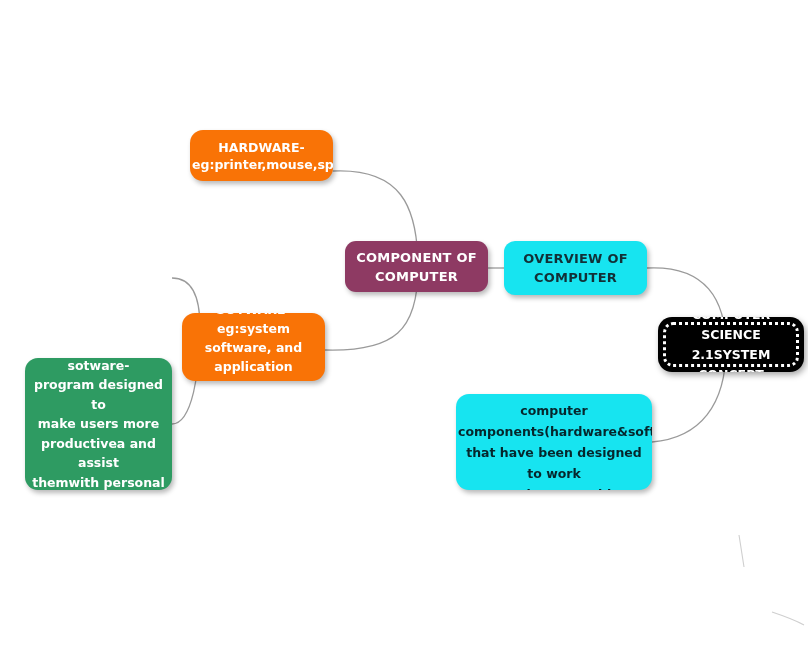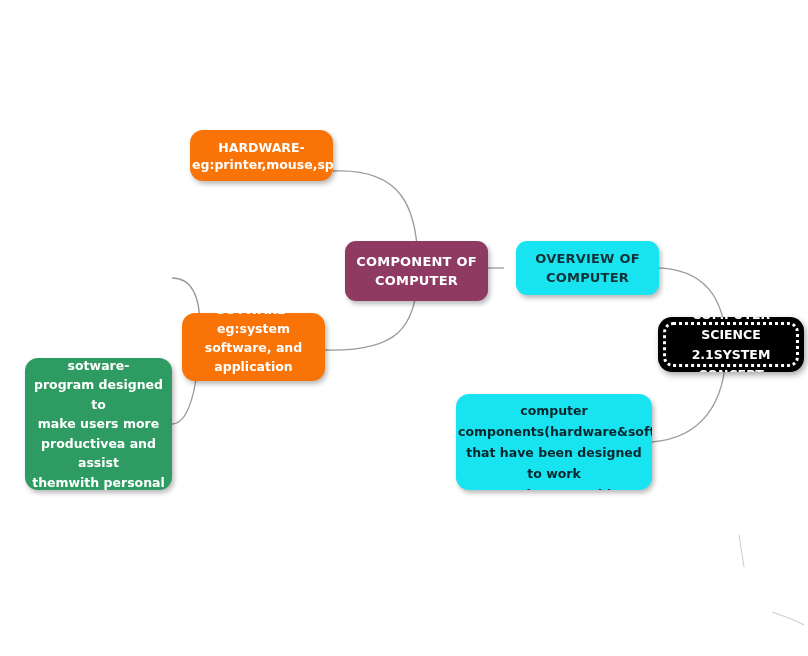--- a/index.html
+++ b/index.html
@@ -85,40 +85,39 @@
     width: 147px; height: 132px;
     background: #2E9B62;
     color: #ffffff;
     font-size: 12.5px;
     line-height: 19.5px;
     font-weight: 600;
     border-radius: 13px;
   }
   .n-component {
     left: 345px; top: 241px;
-    width: 143px; height: 60px;
+    width: 143px; height: 51px;
     background: #8E3A63;
     color: #ffffff;
     font-size: 13px;
     line-height: 19px;
     font-weight: 600;
     letter-spacing: 0.2px;
     border-radius: 11px;
   }
   .n-overview {
     left: 504px; top: 241px;
     width: 143px; height: 54px;
     background: #17E4F0;
     color: #123037;
     font-size: 13px;
     line-height: 19px;
     font-weight: 600;
     letter-spacing: 0.2px;
     border-radius: 11px;
-    margin-left: 12px;
   }
   .n-collection {
     left: 456px; top: 394px;
     width: 196px; height: 96px;
     background: #17E4F0;
     color: #06262c;
     font-size: 12.5px;
     line-height: 21px;
     font-weight: 600;
     border-radius: 13px;

